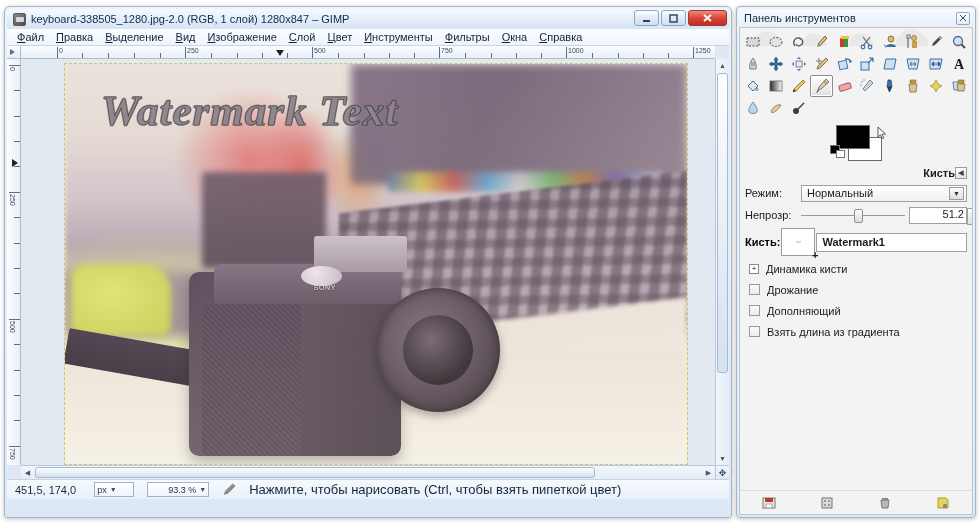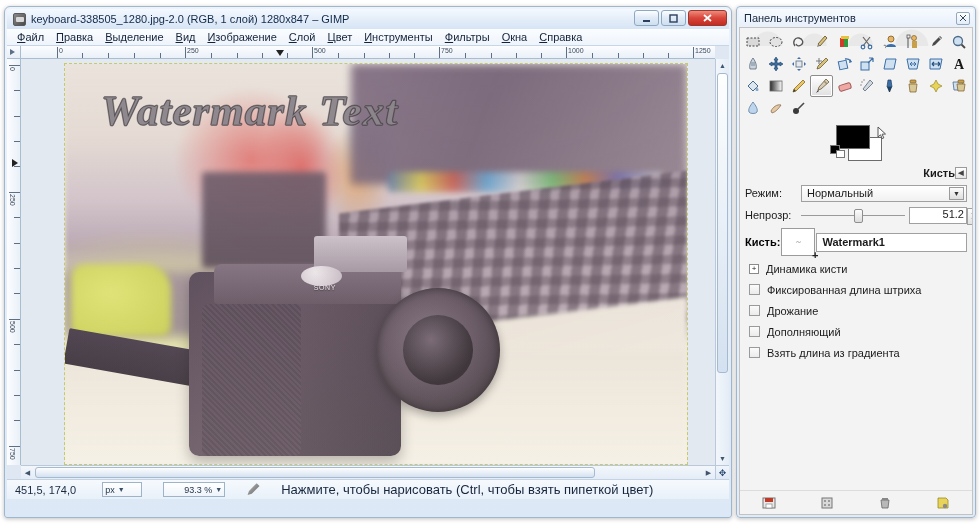--- a/index.html
+++ b/index.html
@@ -234,21 +234,21 @@
     background: linear-gradient(90deg,#f3f7fc,#e4ecf6); border-left:1px solid #b9c9db; }
   .sb-thumb { position:absolute; background: linear-gradient(#fdfefe,#d4e1f0); border:1px solid #a5b9cf; border-radius:3px; }
   .sb-arrow { position:absolute; width:13px; height:13px; display:flex; align-items:center; justify-content:center; font-size:7px; color:#41566e; }
   .nav-corner {
     position:absolute; right:0; bottom:0; width:14px; height:14px;
     background: linear-gradient(#f0f5fb,#dfe9f4); border-left:1px solid #b9c9db; border-top:1px solid #b9c9db;
     display:flex; align-items:center; justify-content:center; color:#2b4a72; font-size:9px;
   }
 
   .statusbar {
-    height: 20px; display:flex; align-items:center; gap:21px;
+    height: 20px; display:flex; align-items:center; gap:13px;
     background: linear-gradient(#f6fafe,#e8f0f9);
     border-top:1px solid #c3d3e4; padding: 0 3px;
   }
   .pos-field {
     padding: 1px 5px; font-size:11px; color:#1a2a40;
   }
   .unit-combo, .zoom-combo {
     display:flex; align-items:center; height:15px;
     border:1px solid #9fb3c8; background: linear-gradient(#ffffff,#eef4fa);
     font-size:9px; color:#1f3047; padding: 0 2px;
@@ -838,24 +838,20 @@
           </div>
         </div>
 
 
         <div class="chk-row">
           <span class="expander">+</span>
           <span class="chk-lbl">Динамика кисти</span>
         </div>
         <div class="chk-row">
           <span class="chk"></span>
-          <span class="chk-lbl">Фиксированная длина штриха</span>
-        </div>
-        <div class="chk-row">
-          <span class="chk"></span>
           <span class="chk-lbl">Дрожание</span>
         </div>
         <div class="chk-row">
           <span class="chk"></span>
           <span class="chk-lbl">Дополняющий</span>
         </div>
         <div class="chk-row">
           <span class="chk"></span>
           <span class="chk-lbl">Взять длина из градиента</span>
         </div>

